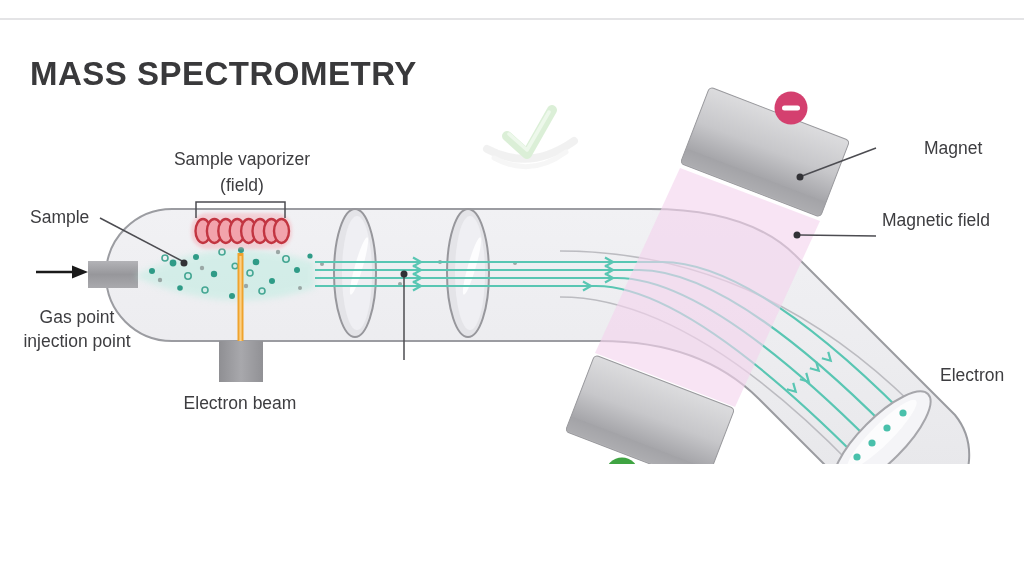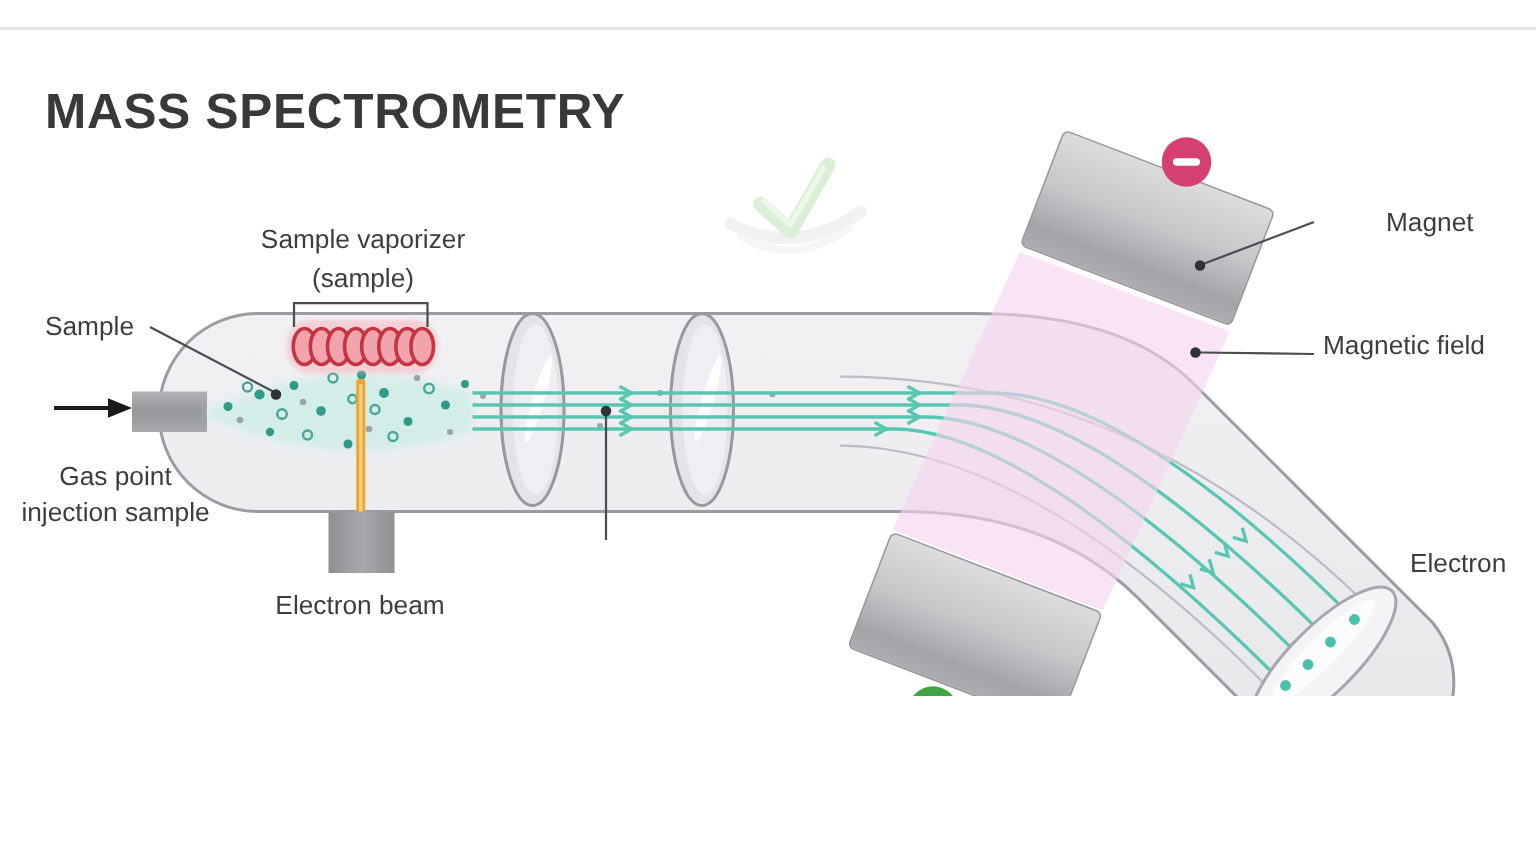--- a/index.html
+++ b/index.html
@@ -205,21 +205,21 @@
       <line x1="404" y1="274" x2="404" y2="360"></line>
         <circle cx="404" cy="274" r="3.5" stroke="none"></circle>
       <line x1="876" y1="148" x2="802" y2="176"></line>
         <circle cx="800" cy="177" r="3.5" stroke="none"></circle>
       <line x1="876" y1="236" x2="800" y2="235"></line>
         <circle cx="797" cy="235" r="3.5" stroke="none"></circle>
     </g>
   </svg>
 
   <div class="lbl center" style="left:242px;top:148px">Sample vaporizer</div>
-  <div class="lbl center" style="left:242px;top:174px">(sample)</div>
+  <div class="lbl center" style="left:242px;top:174px">(field)</div>
   <div class="lbl" style="left:30px;top:206px">Sample</div>
   <div class="lbl center" style="left:77px;top:306px">Gas point</div>
-  <div class="lbl center" style="left:77px;top:330px">injection sample</div>
+  <div class="lbl center" style="left:77px;top:330px">injection point</div>
   <div class="lbl center" style="left:240px;top:392px">Electron beam</div>
   <div class="lbl" style="left:924px;top:137px">Magnet</div>
-  <div class="lbl" style="left:882px;top:219px">Magnetic field</div>
+  <div class="lbl" style="left:882px;top:209px">Magnetic field</div>
   <div class="lbl" style="left:940px;top:364px">Electron</div>
 </div>
 
 </body></html>

